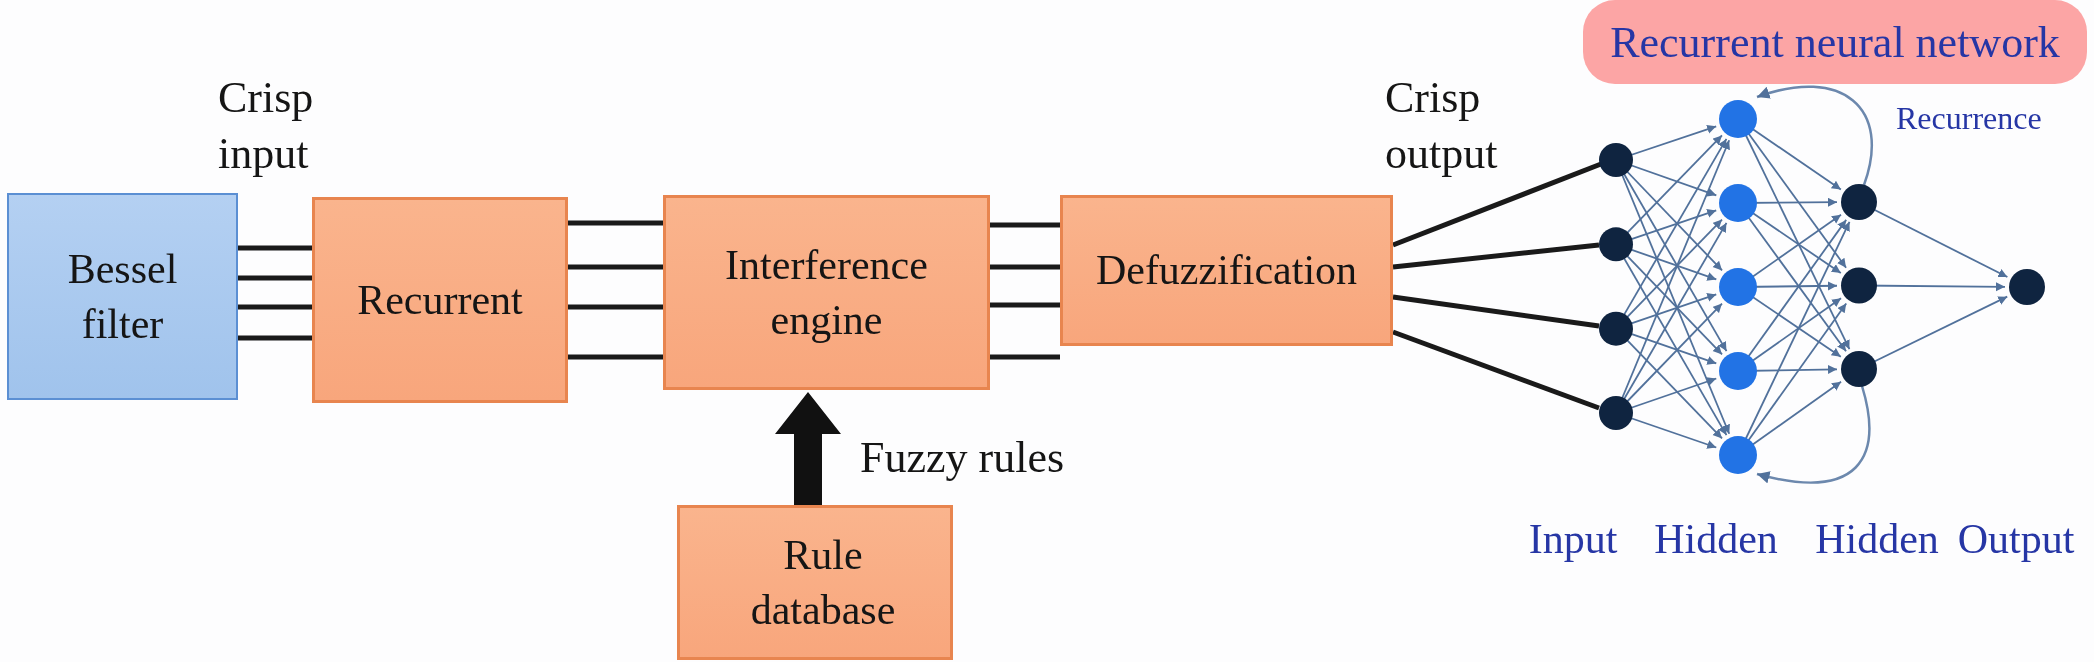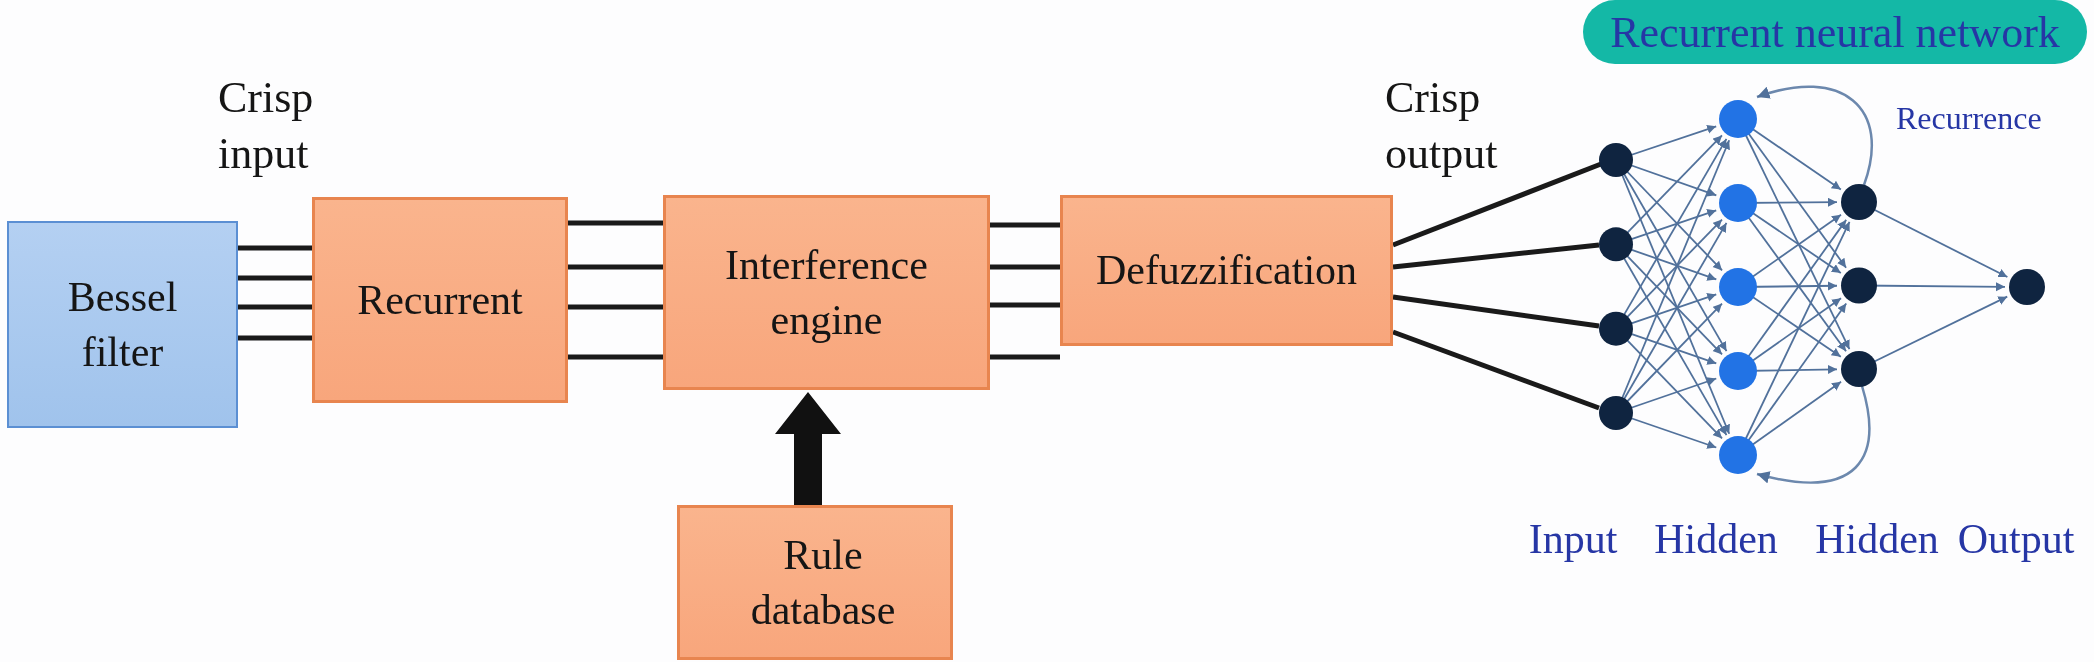--- a/index.html
+++ b/index.html
@@ -20,36 +20,36 @@
     box-sizing:border-box;
   }
   .box.orange{
     background:linear-gradient(180deg,#fab48d 0%,#f8a67c 100%);
     border:3px solid #e8854f;
   }
   .box.blue{
     background:linear-gradient(180deg,#b4d0f2 0%,#a0c3ec 100%);
     border:2px solid #5b8fd3;
   }
-  #box-bessel{left:7px;top:193px;width:231px;height:207px;margin-top:28px;}
+  #box-bessel{left:7px;top:193px;width:231px;height:207px;}
   #box-fuzzifier{left:312px;top:197px;width:256px;height:206px;}
   #box-interference{left:663px;top:195px;width:327px;height:195px;}
   #box-defuzzification{left:1060px;top:195px;width:333px;height:151px;}
   #box-ruledb{left:677px;top:505px;width:276px;height:155px;padding-left:16px;}
   .blabel{
     position:absolute;color:#151515;font-size:44px;line-height:1.28;
     white-space:pre-line;
     font-family:Liberation Serif, serif;
   }
   #lbl-crisp-input{left:218px;top:70px;}
   #lbl-crisp-output{left:1385px;top:70px;}
   #lbl-fuzzy-rules{left:860px;top:430px;white-space:nowrap;}
   #rnn-title{
-    position:absolute;left:1583px;top:0px;width:504px;height:64px;
-    background:#14b8a6;border-radius:32px;
+    position:absolute;left:1583px;top:0px;width:504px;height:84px;
+    background:#fca5a5;border-radius:32px;
     display:flex;align-items:center;justify-content:center;
     color:#2636a5;font-size:44px;white-space:nowrap;
   }
   #lbl-recurrence{
     position:absolute;left:1862px;top:100px;
     color:#2636a5;font-size:32px;white-space:nowrap;margin-left:34px;
   }
 </style>
 </head>
 <body>
@@ -161,16 +161,17 @@
   <div class="box orange" id="box-interference">Interference
 engine</div>
   <div class="box orange" id="box-defuzzification">Defuzzification</div>
   <div class="box orange" id="box-ruledb">Rule
 database</div>
 
   <div class="blabel" id="lbl-crisp-input">Crisp
 input</div>
   <div class="blabel" id="lbl-crisp-output">Crisp
 output</div>
+  <div class="blabel" id="lbl-fuzzy-rules">Fuzzy rules</div>
   <div id="rnn-title">Recurrent neural network</div>
   <div id="lbl-recurrence">Recurrence</div>
 
 </div>
 
 </body></html>

